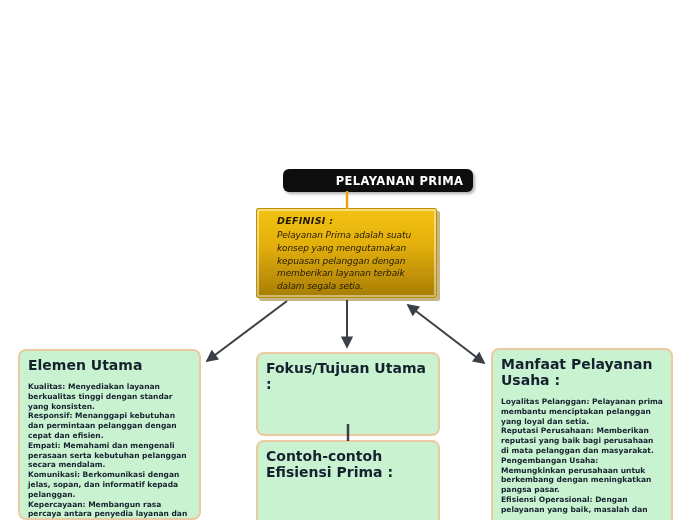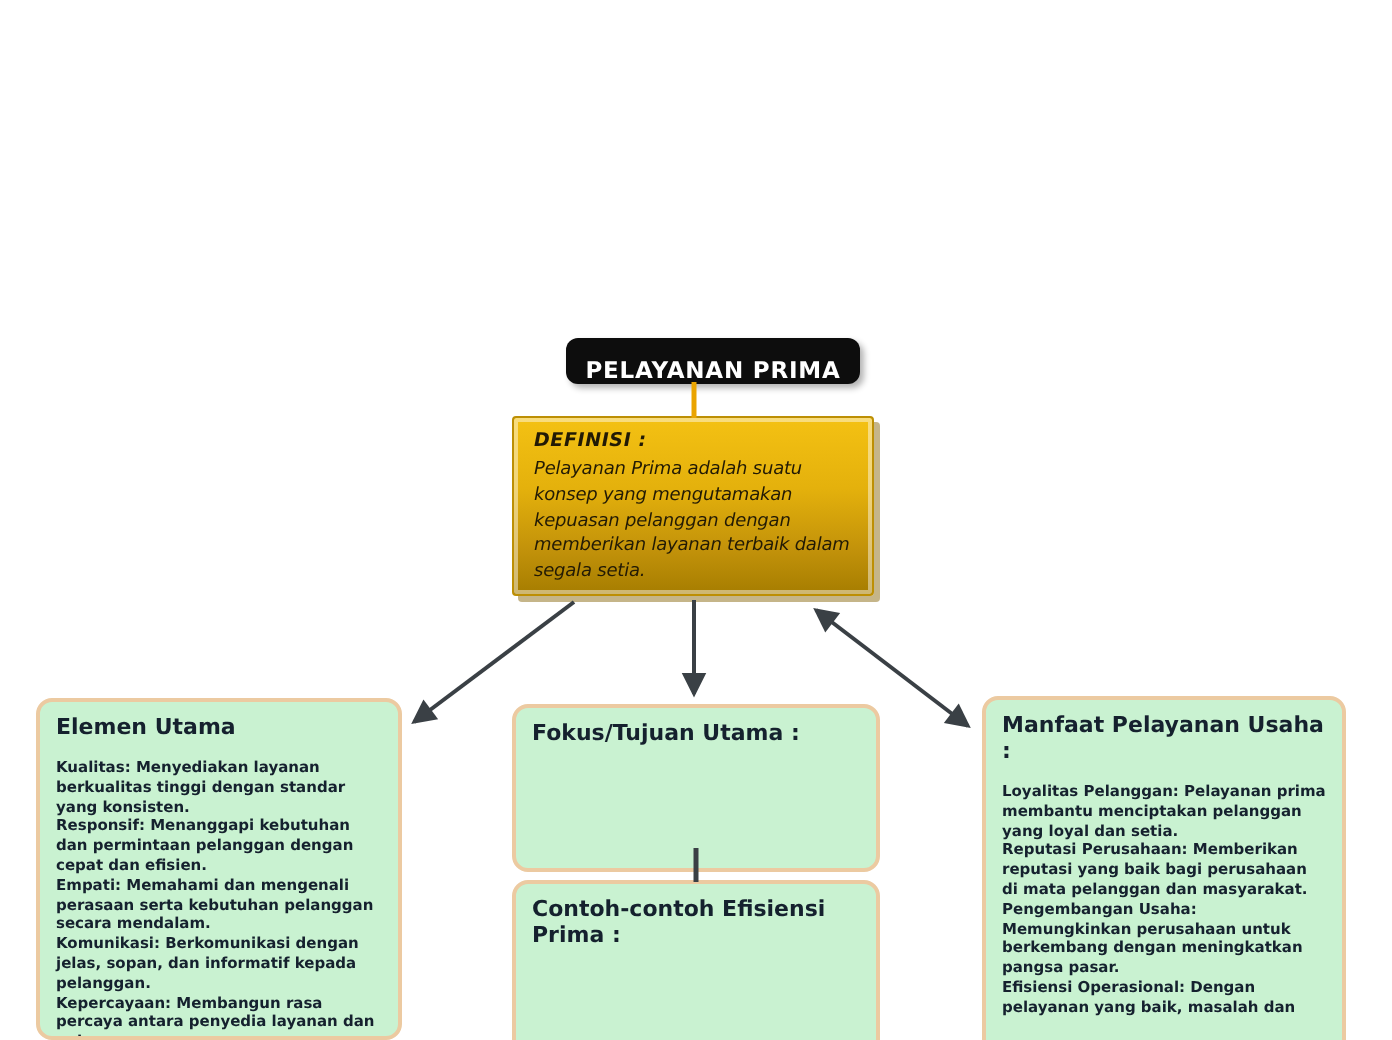--- a/index.html
+++ b/index.html
@@ -6,47 +6,48 @@
   .canvas{
     position:relative;width:696px;height:520px;background:#ffffff;
     overflow:hidden;font-family:"DejaVu Sans",sans-serif;
   }
   .edges{position:absolute;left:0;top:0;width:696px;height:520px;pointer-events:none;}
 
   
   .root-node{
     position:absolute;left:283px;top:169px;width:147px;height:23px;
     background:#0d0d0d;border-radius:6px;
-    display:flex;align-items:flex-end;justify-content:center;
+    display:flex;align-items:center;justify-content:center;
     box-shadow:2px 2px 3px rgba(0,0,0,.30);
+    padding-left:43px;
   }
   .root-node span{
     color:#ffffff;font-weight:bold;font-size:11.5px;letter-spacing:.4px;white-space:nowrap;
   }
 
   
   .def-node{
     position:absolute;left:256px;top:208px;width:181px;height:90px;
-    box-sizing:border-box;padding:6px 10px;overflow:hidden;
+    box-sizing:border-box;padding:6px 20px;overflow:hidden;
     background:linear-gradient(to bottom,#f4c113 0%,#e4b10c 40%,#c2920a 75%,#a67d00 100%);
     border:1px solid #bd8f04;border-radius:2px;
     box-shadow:3px 3px 0 rgba(150,120,40,.55), inset 0 0 0 2px rgba(255,255,255,.45);
     color:#221a05;font-style:italic;
   }
   .def-title{font-weight:bold;font-size:9.5px;margin-bottom:3px;letter-spacing:.3px;}
   .def-body{font-size:9px;line-height:12.8px;letter-spacing:-.1px;}
 
   
   .g-node{
     position:absolute;box-sizing:border-box;
     background:#c9f2d1;border:2px solid #eccaa1;border-radius:8px;
     padding:6px 8px;overflow:hidden;
     color:#15212e;font-weight:bold;
   }
-  .g-title{font-size:11px;margin-bottom:9px;}
+  .g-title{font-size:14px;margin-bottom:9px;}
   .g-body{font-size:7.5px;line-height:9.8px;white-space:pre-wrap;}
 
   .node-elemen {left:18px; top:349px;width:183px;height:171px;}
   .node-fokus  {left:256px;top:352px;width:184px;height:84px;}
   .node-contoh {left:256px;top:440px;width:184px;height:96px;}
   .node-manfaat{left:491px;top:348px;width:182px;height:188px;}
 </style>
 </head>
 <body>
 

